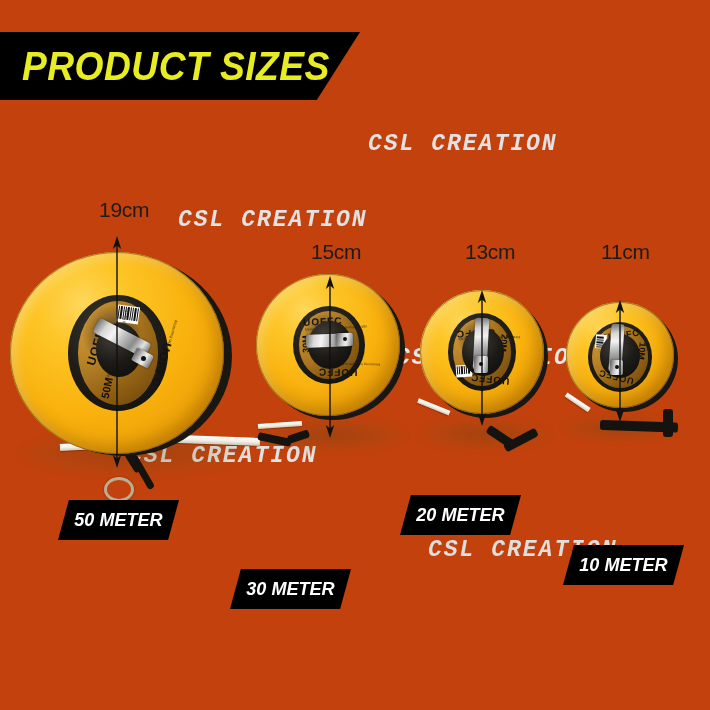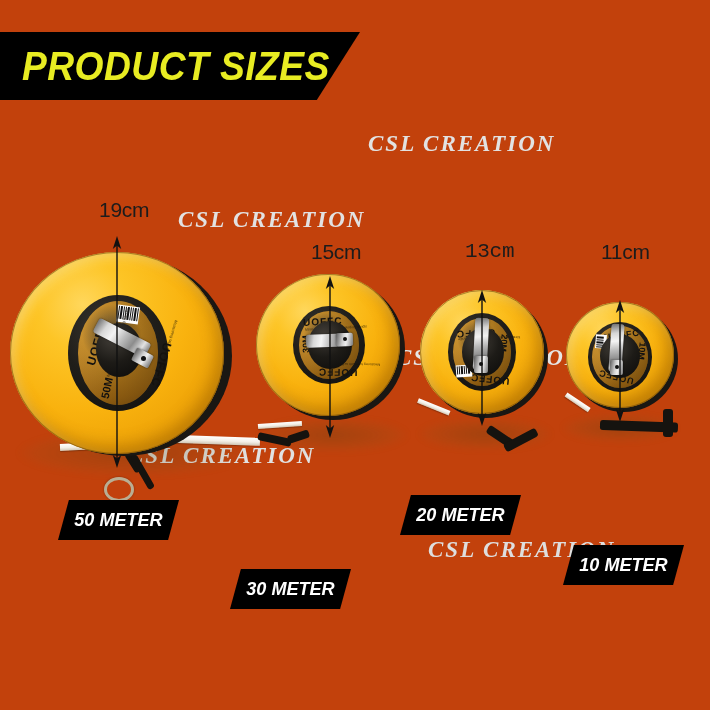--- a/index.html
+++ b/index.html
@@ -41,21 +41,21 @@
     margin-left: 22px;
     white-space: nowrap;
     transform: scaleX(0.93);
     transform-origin: left center;
   }
 
   
   .watermark {
     position: absolute;
     color: #e2e2e2;
-    font-family: Liberation Serif, serif;
+    font-family: Liberation Mono, monospace;
     font-weight: bold;
     font-style: italic;
     letter-spacing: 2px;
     white-space: nowrap;
     user-select: none;
     pointer-events: none;
   }
   .wm-1 { left: 368px; top: 131px; font-size: 23px; }
   .wm-2 { left: 178px; top: 207px; font-size: 23px; }
   .wm-3 { left: 396px; top: 345px; font-size: 23px; color: #e6e6e6; }
@@ -391,21 +391,21 @@
                 background: linear-gradient(170deg, #707070 0%, #d5d5d5 20%, #f2f2f2 36%, #b8b8b8 54%, #8a8a8a 72%, #e0e0e0 88%, #6d6d6d 100%);"></div>
     <div class="crank-knob" style="left:474px; top:356px; width:14px; height:17px;"></div>
     <div class="crank-hole" style="left:479px; top:362px; width:4px; height:4px;"></div>
 
     <svg class="arrow" style="left:473px; top:290px; width:18px; height:136px;" viewBox="0 0 18 136">
       <line x1="9" y1="6" x2="9" y2="130" stroke="#111111" stroke-width="1.4"></line>
       <polygon points="9,0 13.2,13 9,9.6 4.8,13" fill="#111111"></polygon>
       <polygon points="9,136 13.2,123 9,126.4 4.8,123" fill="#111111"></polygon>
     </svg>
 
-    <div class="dim-label" style="left:465px; top:240px;font-family:Liberation Mono, monospace;">13cm</div>
+    <div class="dim-label" style="left:465px; top:240px;">13cm</div>
   </div>
 
   <div class="reel-wrap" style="left:0; top:0; width:710px; height:710px;">
 
     <div class="reel-shadow" style="left:562px; top:414px; width:116px; height:28px;"></div>
 
     <div class="tape-blade" style="left:566px; top:392px; width:28px; height:5px; transform: rotate(34deg);"></div>
     <div class="strap" style="left:600px; top:420px; width:78px; height:10px; transform: rotate(2deg);"></div>
     <div class="strap" style="left:668px; top:404px; width:28px; height:10px; transform: rotate(90deg);"></div>
 

